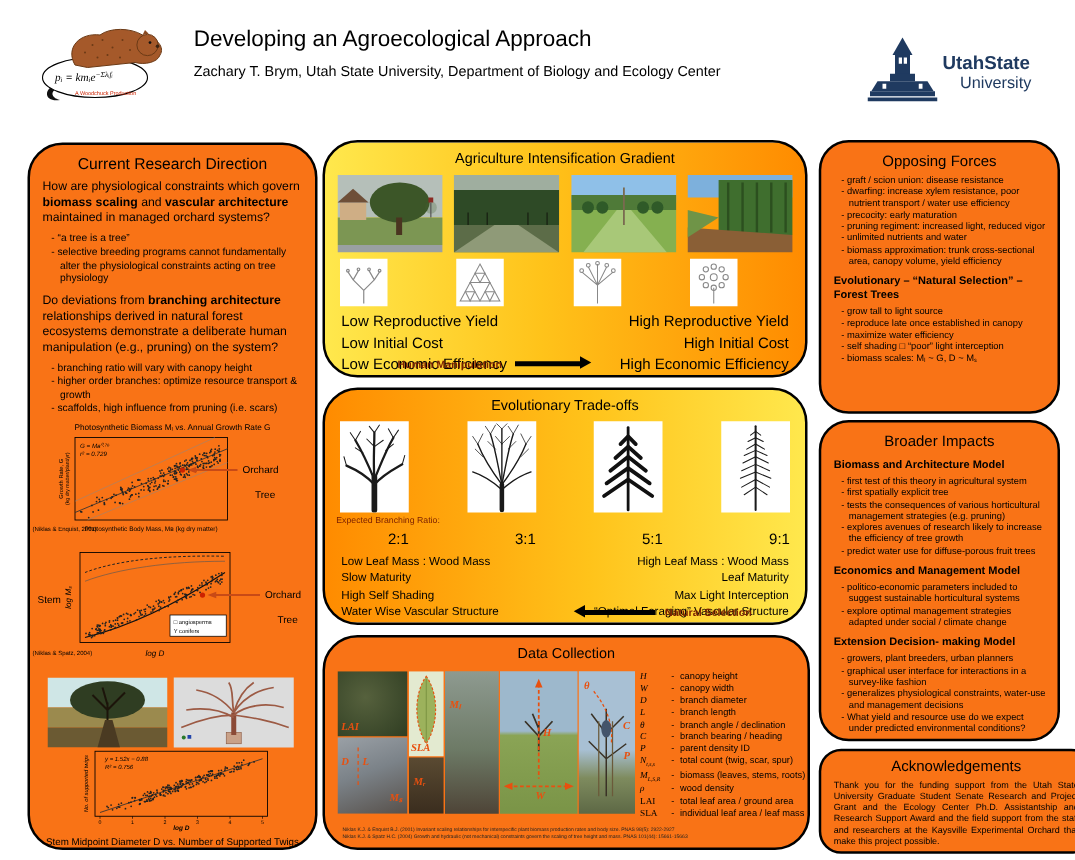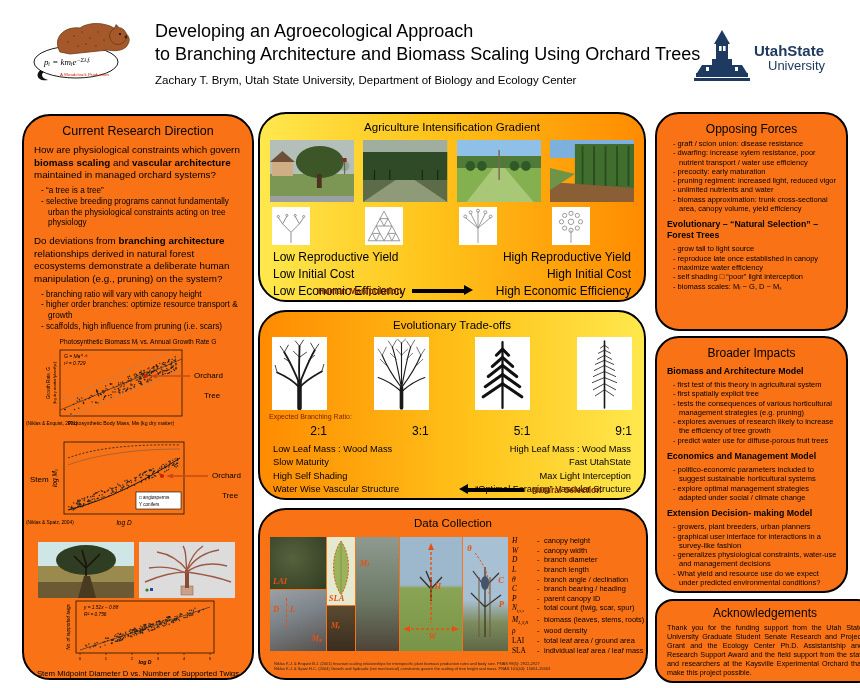--- a/index.html
+++ b/index.html
@@ -98,21 +98,20 @@
       </g>
       <text x="14" y="49" font-size="9" font-style="italic" font-family="Liberation Serif,serif">
         <tspan>pᵢ = kmᵢe</tspan><tspan dy="-3.5" font-size="6">−Σλᵢfᵢ</tspan>
       </text>
       <text x="30" y="60" font-size="4.4" fill="#cc2200">A Woodchuck Production</text>
     </svg>
   </div>
 
   <div class="titles">
     <div class="t1">Developing an Agroecological Approach</div>
-    <div class="t2">to Branching Architecture and Biomass Scaling Using Orchard Trees</div>
     <div class="auth">Zachary T. Brym,  Utah State University,  Department of Biology and Ecology Center</div>
   </div>
 
   <div class="logo-usu">
     <svg width="56" height="56" viewBox="0 0 56 56" fill="#1f3a60">
       <polygon points="28,1 20,15 36,15"></polygon>
       <rect x="22" y="13" width="12" height="19"></rect>
       <rect x="25" y="17" width="2.6" height="5" fill="#fff"></rect>
       <rect x="29" y="17" width="2.6" height="5" fill="#fff"></rect>
       <rect x="18" y="30" width="20" height="6"></rect>
@@ -126,21 +125,21 @@
       <span class="usu-1">UtahState</span>
       <span class="usu-2">University</span>
     </div>
   </div>
 
   <div class="panel lp">
     <div class="ptitle">Current Research Direction</div>
     <div class="q"><span>How are physiological constraints which govern </span><span class="bd">biomass scaling</span><span> and </span><span class="bd">vascular architecture</span><span>  maintained in managed orchard systems?</span></div>
     <div class="bl">
       <div>- “a tree is a tree”</div>
-      <div>- selective breeding programs cannot fundamentally urban the physiological constraints acting on tree physiology</div>
+      <div>- selective breeding programs cannot fundamentally alter the physiological constraints acting on tree physiology</div>
     </div>
     <div class="q"><span>Do deviations from </span><span class="bd">branching architecture</span><span> relationships derived in natural forest ecosystems demonstrate a deliberate human manipulation (e.g., pruning) on the system?</span></div>
     <div class="bl">
       <div>- branching ratio will vary with canopy height</div>
       <div>- higher order branches: optimize resource transport &amp; growth</div>
       <div>- scaffolds, high influence from pruning (i.e. scars)</div>
     </div>
 
     <div class="figtitle">Photosynthetic Biomass Mₗ vs. Annual Growth Rate G</div>
     <svg width="228" height="92" viewBox="0 0 228 92">
@@ -1112,21 +1111,21 @@
       <span>9:1</span>
     </div>
     <div class="sidetext2 l">
       <div>Low Leaf Mass : Wood Mass</div>
       <div>Slow Maturity</div>
       <div>High Self Shading</div>
       <div>Water Wise Vascular Structure</div>
     </div>
     <div class="sidetext2 r">
       <div>High Leaf Mass : Wood Mass</div>
-      <div>Fast UtahState</div>
+      <div>Leaf Maturity</div>
       <div>Max Light Interception</div>
       <div>“Optimal  Foraging” Vascular Structure</div>
     </div>
     <div class="harrow left" style="left:208px;top:176px;width:56px;"></div>
     <span class="arrowlabel" style="left:272px;top:173px;">Natural Selection</span>
   </div>
 
   <div class="panel dc">
     <div class="gtitle">Data Collection</div>
     <div class="collage">
@@ -1208,21 +1207,21 @@
           <span>branch angle / declination</span>
         </div>
       <div class="vrow">
           <span class="vsym">C</span>
           <span>-</span>
           <span>branch bearing / heading</span>
         </div>
       <div class="vrow">
           <span class="vsym">P</span>
           <span>-</span>
-          <span>parent canopy ID</span>
+          <span>parent density ID</span>
         </div>
       <div class="vrow">
           <span class="vsym"><span>N</span><sub>t,s,s</sub></span>
           <span>-</span>
           <span>total count (twig, scar, spur)</span>
         </div>
       <div class="vrow">
           <span class="vsym"><span>M</span><sub>L,S,R</sub></span>
           <span>-</span>
           <span>biomass (leaves, stems, roots)</span>

